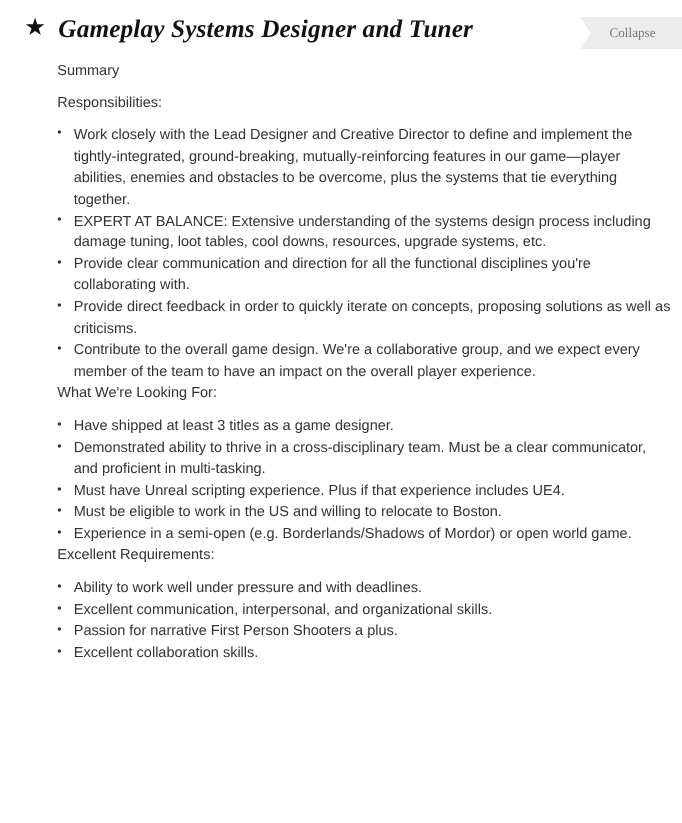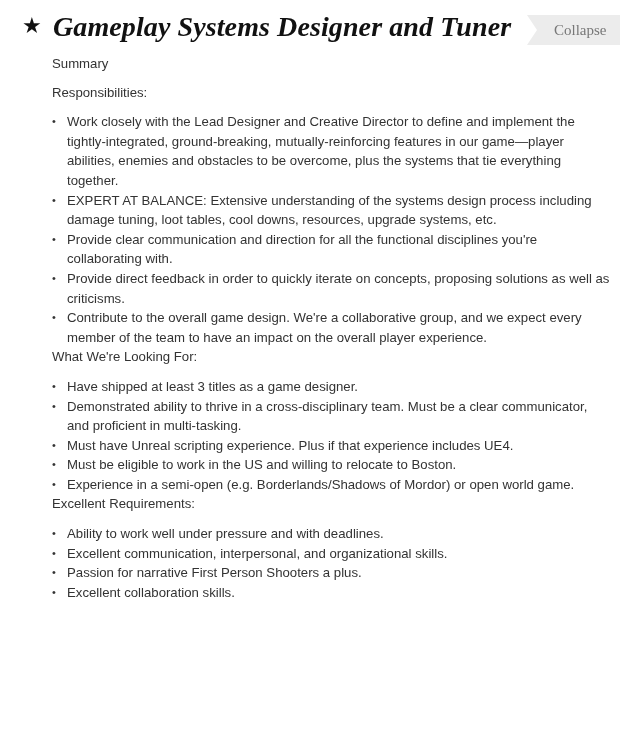--- a/index.html
+++ b/index.html
@@ -32,21 +32,21 @@
       font-family: "DejaVu Sans", sans-serif;
     }
     .job-title {
       position: absolute;
       left: 53px;
       top: 12px;
       margin: 0;
       font-family: "Liberation Serif", serif;
       font-style: italic;
       font-weight: bold;
-      font-size: 28px;
+      font-size: 23px;
       line-height: 30px;
       color: #111111;
       letter-spacing: 0.1px;
     }
     .collapse-button {
       position: absolute;
       left: 527px;
       top: 15px;
       width: 93px;
       height: 30px;
@@ -54,21 +54,21 @@
       clip-path: polygon(0 0, 100% 0, 100% 100%, 0 100%, 10px 50%);
       border: none;
       cursor: pointer;
       padding: 0;
     }
     .collapse-label {
       position: absolute;
       left: 27px;
       top: 6px;
       font-family: "Liberation Serif", serif;
-      font-size: 15px;
+      font-size: 12px;
       line-height: 18px;
       color: #777777;
     }
     .content {
       position: absolute;
       left: 52px;
       top: 54px;
       width: 560px;
       font-size: 13.2px;
       line-height: 19.6px;

